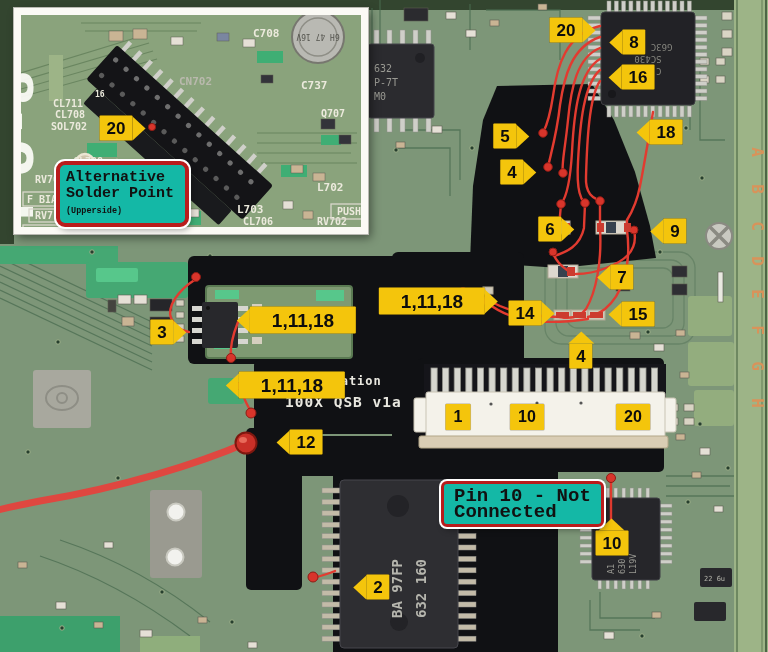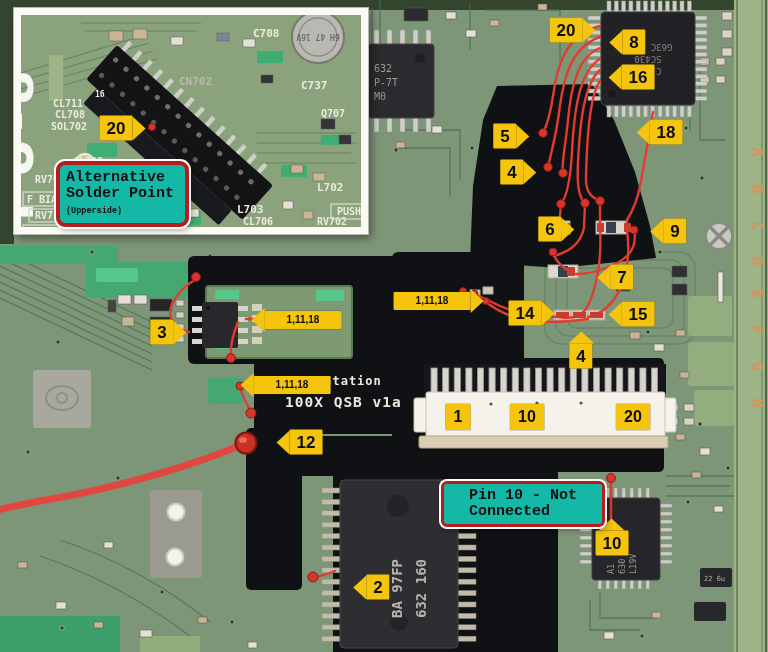--- a/index.html
+++ b/index.html
@@ -6,35 +6,35 @@
   #stage{position:relative;width:768px;height:652px;overflow:hidden;background:#7d9678;font-family:"Liberation Sans",sans-serif}
   #board-svg{position:absolute;left:0;top:0;z-index:1}
   
   #inset{position:absolute;left:14px;top:8px;width:340px;height:212px;border:7px solid #fbfaf5;z-index:20;
          box-shadow:0 0 0 1px #b9b9b2, 3px 4px 9px rgba(0,0,0,.45);background:#8aa37c}
   #inset svg{display:block}
   
   .badge{position:absolute;z-index:40;transform:translate(-50%,-50%);background:#f4c50c;color:#0d0d0d;
          font:bold 17px/1 "Liberation Sans",sans-serif;padding:4px 7px;border-radius:1px;white-space:nowrap;
          box-shadow:0 0 0 .5px rgba(60,40,0,.35)}
-  .badge.wide{font-size:10px;padding:4px 22px}
+  .badge.wide{font-size:19px;padding:4px 22px}
   .badge.sq{font-size:16px;padding:5px 8px}
   .badge.aL::before{content:"";position:absolute;right:100%;top:50%;transform:translateY(-50%);
          border:12px solid transparent;border-left:0;border-right:13px solid #f4c50c}
   .badge.aR::before{content:"";position:absolute;left:100%;top:50%;transform:translateY(-50%);
          border:12px solid transparent;border-right:0;border-left:13px solid #f4c50c}
   .badge.aU::before{content:"";position:absolute;bottom:100%;left:50%;transform:translateX(-50%);
          border:13px solid transparent;border-top:0;border-bottom:12px solid #f4c50c}
   
   .callout{position:absolute;z-index:45;background:#14b8a6;border:4px solid #b91c1c;border-radius:9px;color:#111;
            font-family:Liberation Mono, monospace;font-weight:bold;
            box-shadow:0 0 0 2px #fff, 2px 3px 6px rgba(0,0,0,.35)}
   #alt-label{left:56px;top:161px;width:113px;padding:5px 6px 4px;font-size:15px;line-height:16px}
   #alt-label .note{display:block;font-size:8.5px;text-align:left;margin-top:1px}
-  #pin10-label{left:441px;top:481px;padding:4px 25px;font-size:15px;line-height:16px;border-width:3px;border-radius:6px}
+  #pin10-label{left:441px;top:481px;padding:4px 10px;font-size:19px;line-height:16px;border-width:3px;border-radius:6px}
 </style>
 </head>
 <body>
 
 <div id="stage">
 
   <svg id="board-svg" width="768" height="652" viewBox="0 0 768 652">
 
     <rect x="0" y="0" width="768" height="652" fill="#7d9678"></rect>
     <rect x="0" y="0" width="768" height="10" fill="#33452f"></rect>

